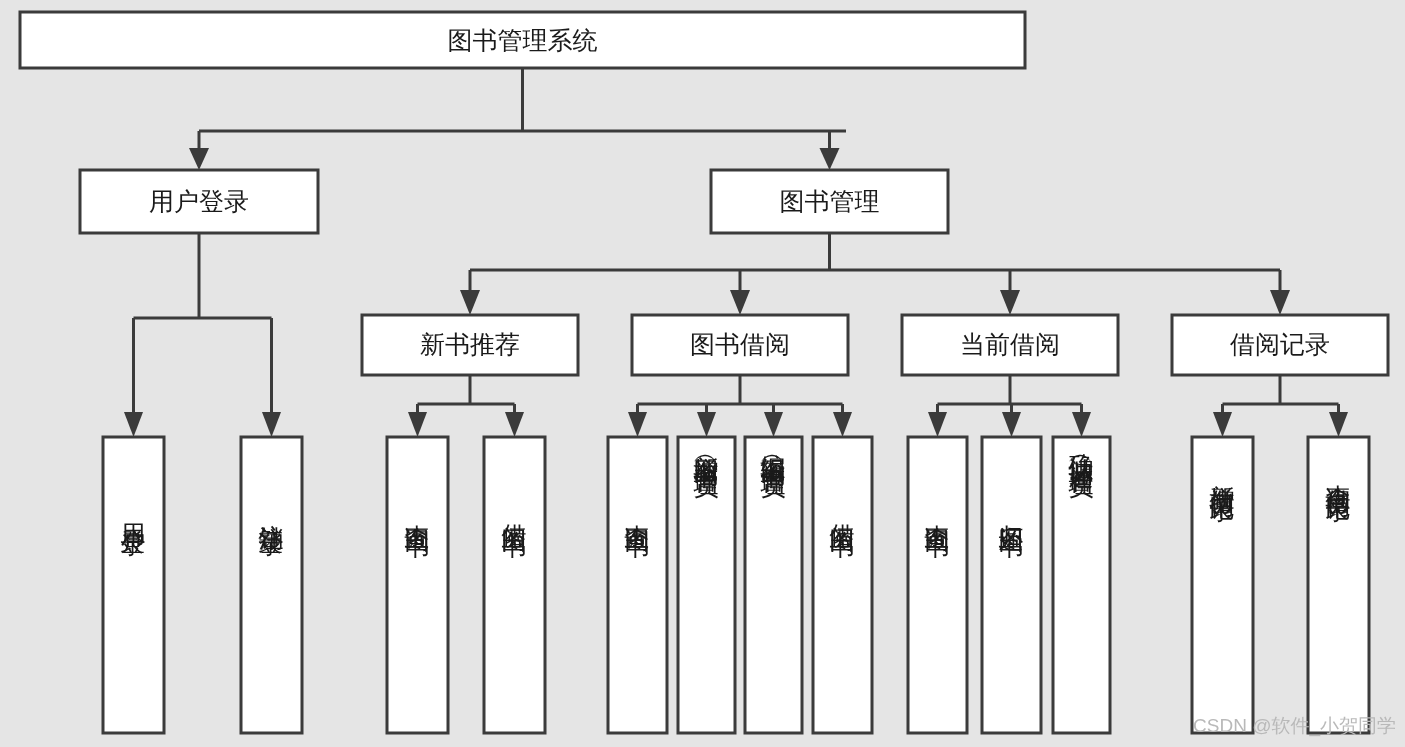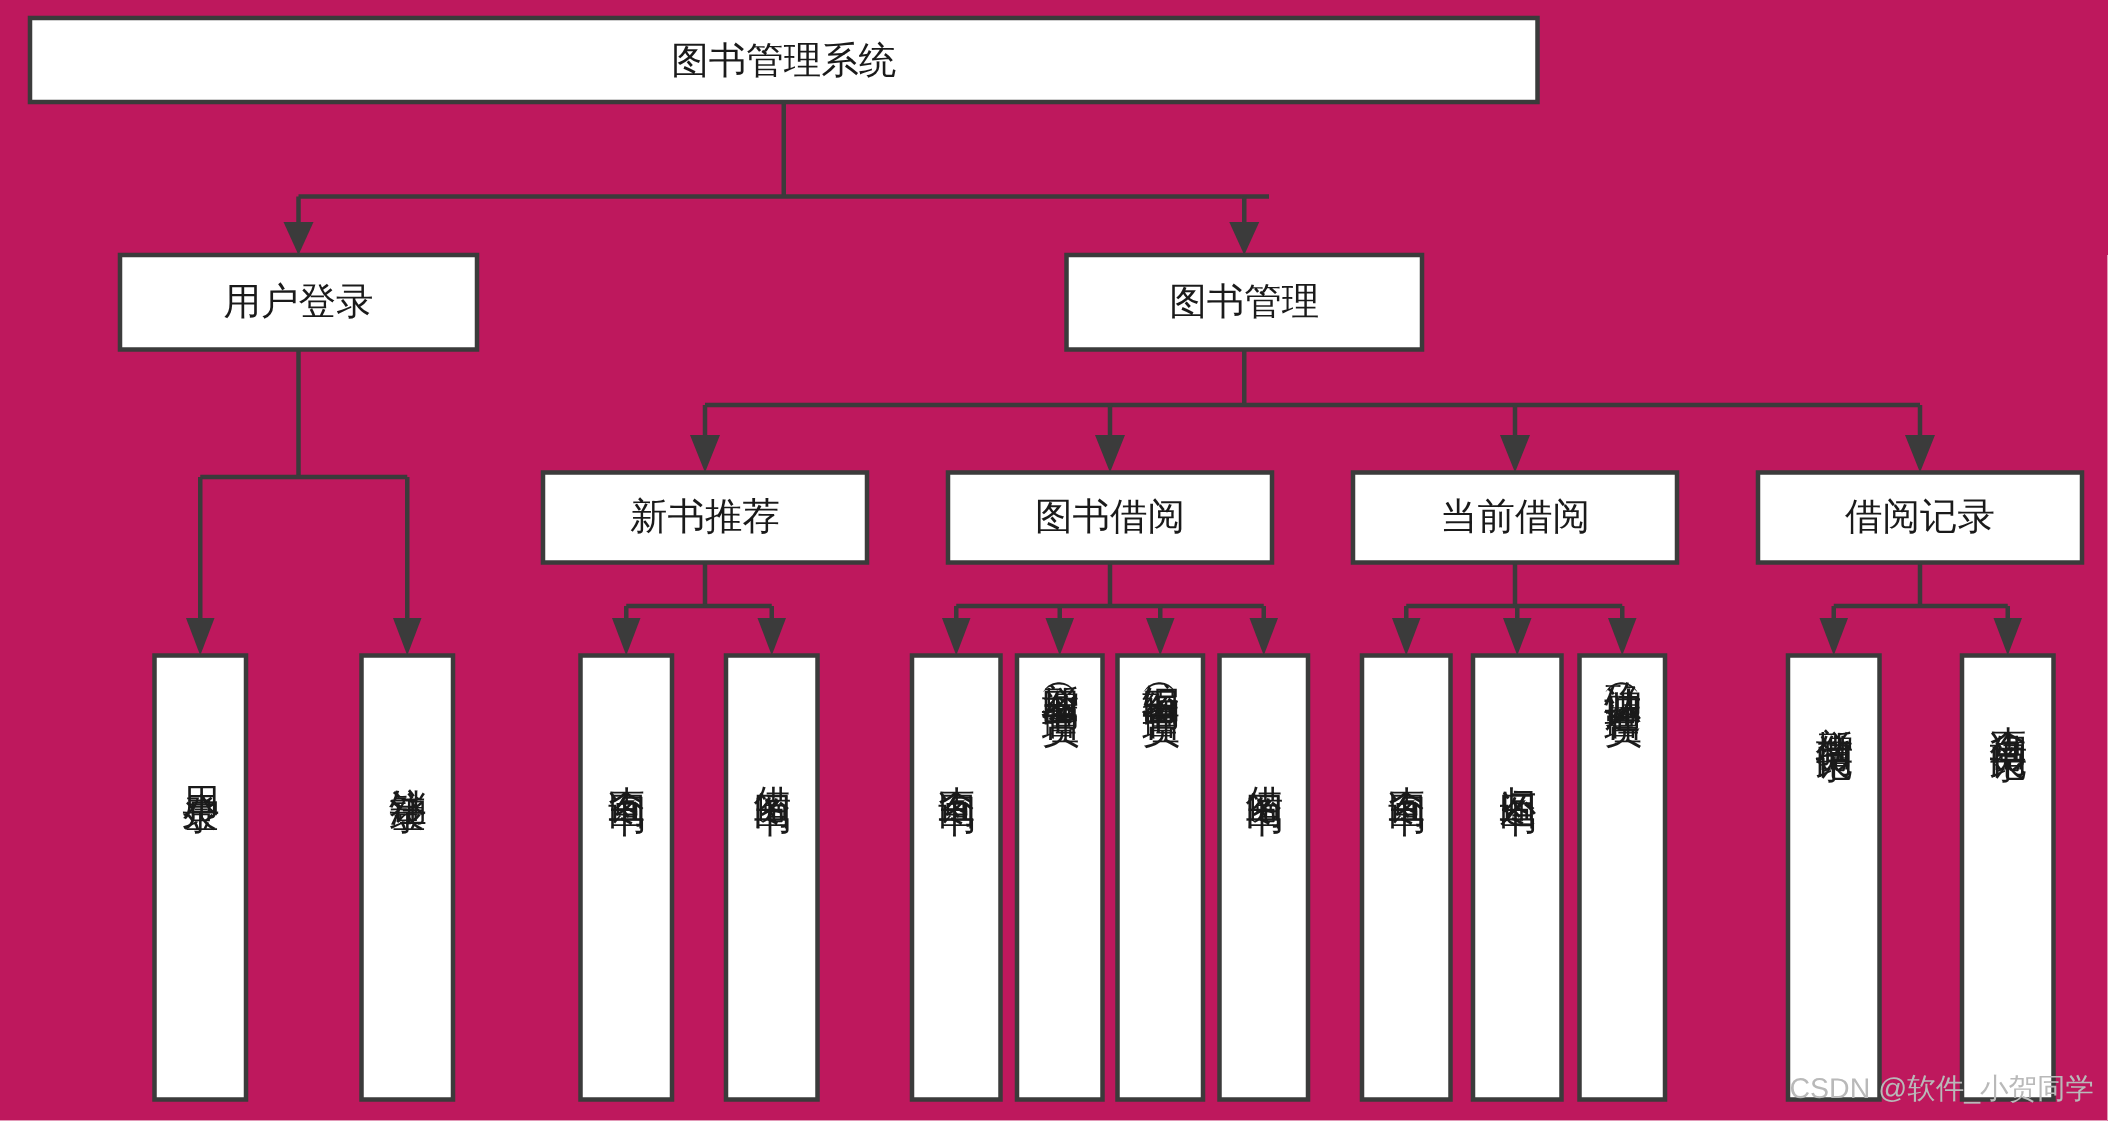--- a/index.html
+++ b/index.html
@@ -8,21 +8,21 @@
     padding: 0;
     background: #ffffff;
   }
   body {
     font-family: "Liberation Sans", "DejaVu Sans", sans-serif;
   }
   #diagram-root {
     position: relative;
     width: 1405px;
     height: 747px;
-    background: #be185d;
+    background: #e5e5e5;
     overflow: hidden;
   }
   svg#tree-svg {
     position: absolute;
     top: 0;
     left: 0;
     width: 1405px;
     height: 747px;
     display: block;
   }

